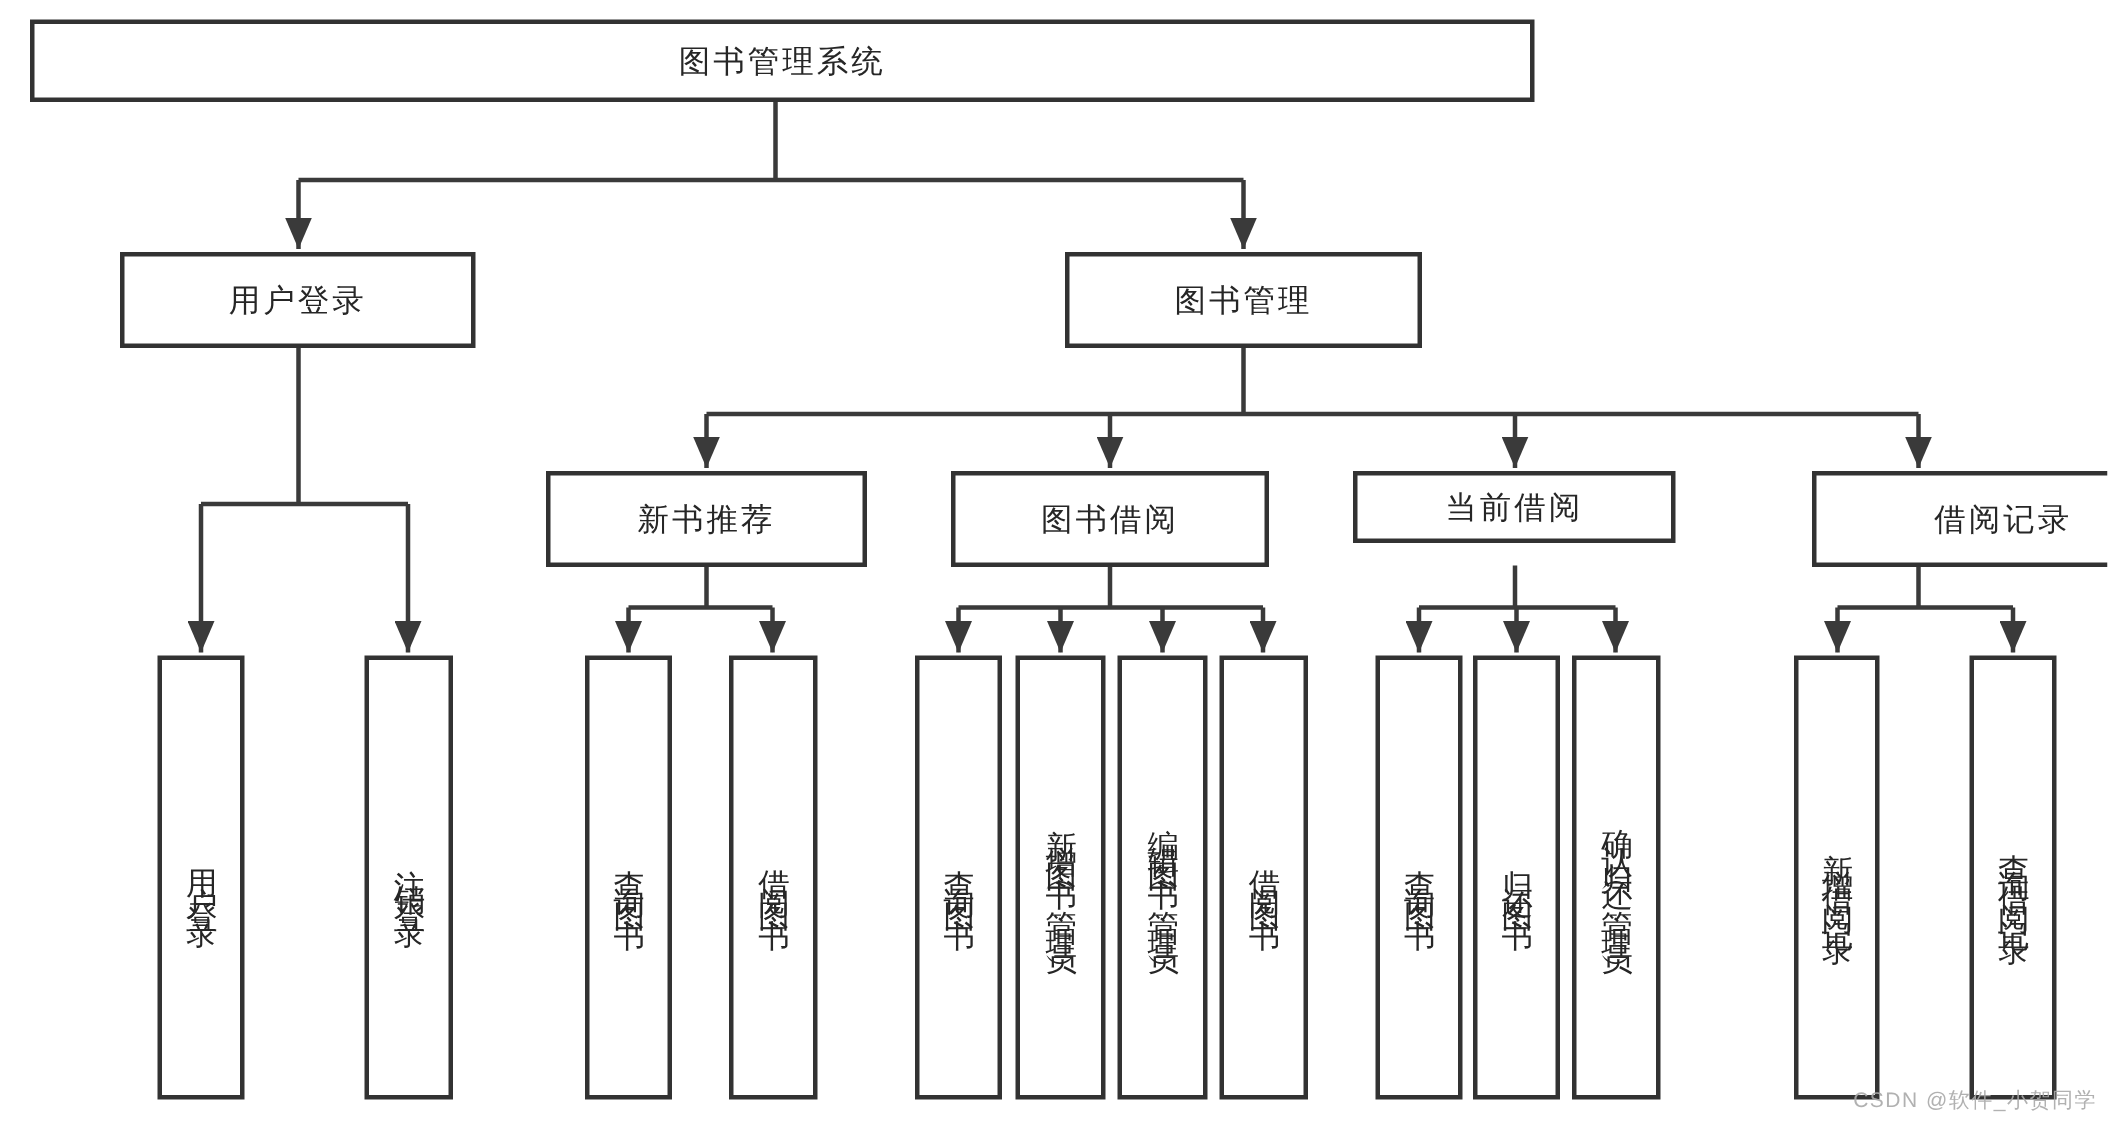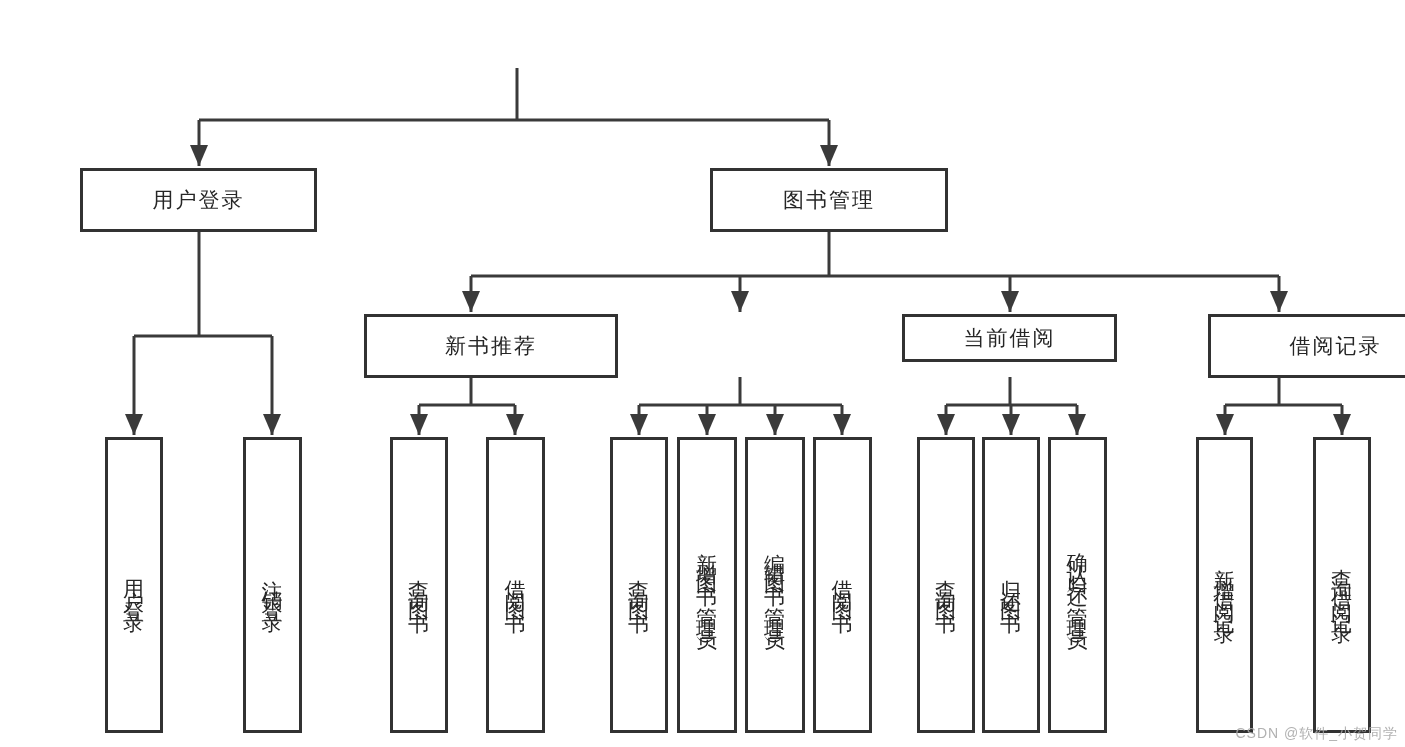--- a/index.html
+++ b/index.html
@@ -88,30 +88,36 @@
     <path d="M1010 377 V405 M946 405 H1077" fill="none" stroke="#3a3a3a" stroke-width="3"></path>
     <line x1="946" y1="405" x2="946" y2="435" stroke="#3a3a3a" stroke-width="3" marker-end="url(#arw)"></line>
     <line x1="1011" y1="405" x2="1011" y2="435" stroke="#3a3a3a" stroke-width="3" marker-end="url(#arw)"></line>
     <line x1="1077" y1="405" x2="1077" y2="435" stroke="#3a3a3a" stroke-width="3" marker-end="url(#arw)"></line>
 
     <path d="M1279 377 V405 M1225 405 H1342" fill="none" stroke="#3a3a3a" stroke-width="3"></path>
     <line x1="1225" y1="405" x2="1225" y2="435" stroke="#3a3a3a" stroke-width="3" marker-end="url(#arw)"></line>
     <line x1="1342" y1="405" x2="1342" y2="435" stroke="#3a3a3a" stroke-width="3" marker-end="url(#arw)"></line>
   </svg>
 
+  <div class="node h-node" style="left:20px; top:13px; width:1003px; height:55px;">
+    <span class="lbl">图书管理系统</span>
+  </div>
 
   <div class="node h-node" style="left:80px; top:168px; width:237px; height:64px;">
     <span class="lbl">用户登录</span>
   </div>
   <div class="node h-node" style="left:710px; top:168px; width:238px; height:64px;">
     <span class="lbl">图书管理</span>
   </div>
 
-  <div class="node h-node" style="left:364px; top:314px; width:254px; height:64px;">
+  <div class="node h-node" style="left:364px; top:314px; width:214px; height:64px;">
     <span class="lbl">新书推荐</span>
+  </div>
+  <div class="node h-node" style="left:634px; top:314px; width:212px; height:64px;">
+    <span class="lbl">图书借阅</span>
   </div>
   <div class="node h-node" style="left:902px; top:314px; width:215px; height:48px;">
     <span class="lbl">当前借阅</span>
   </div>
   <div class="node h-node" style="left:1172px; top:314px; width:255px; height:64px;margin-left:36px;">
     <span class="lbl">借阅记录</span>
   </div>
 
   <div class="node leaf" style="left:105px; top:437px; width:58px; height:296px;">
     <span class="lbl">用户登录</span>

